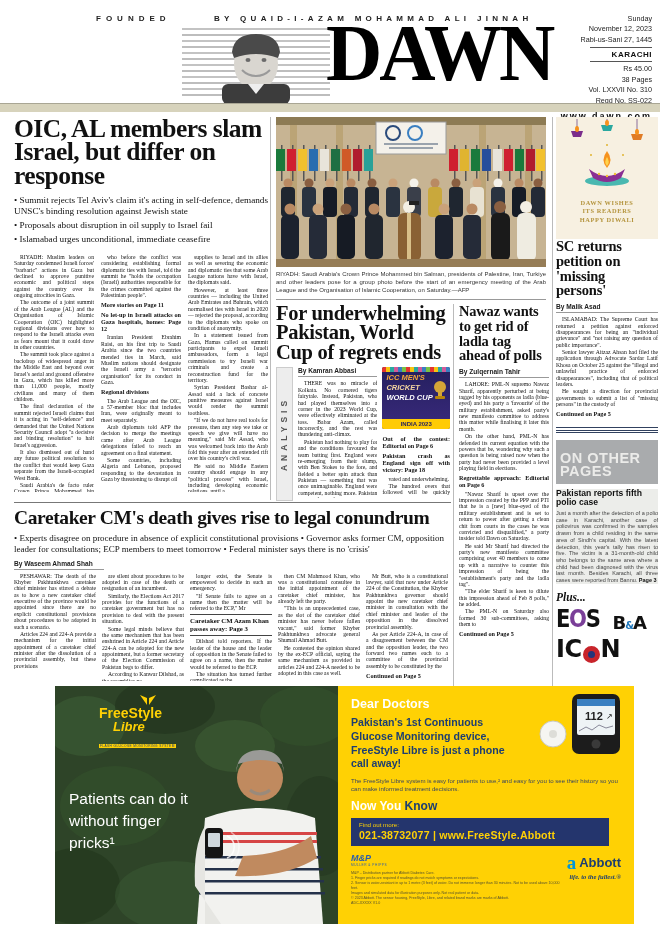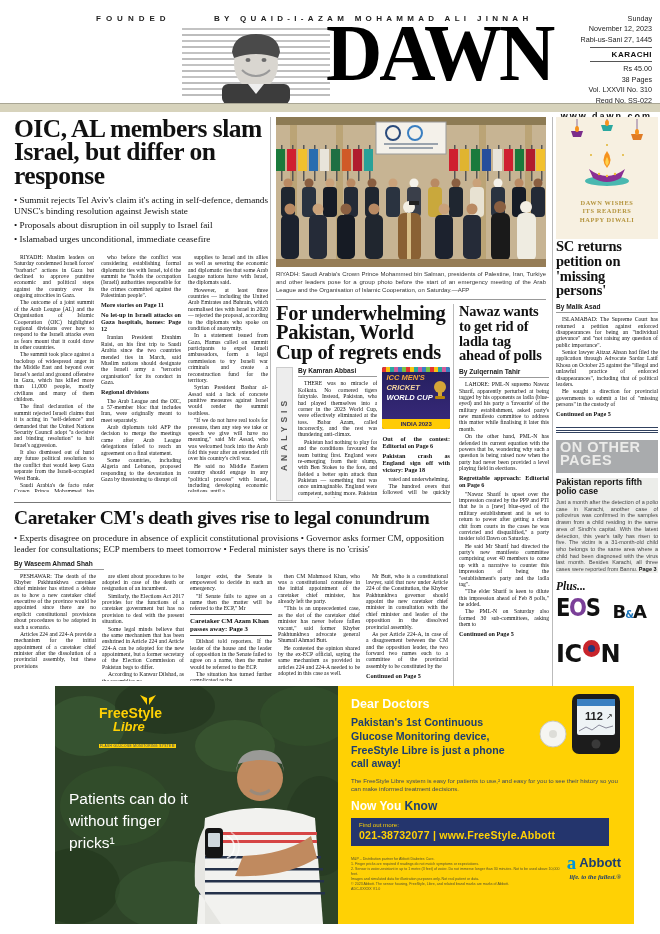--- a/index.html
+++ b/index.html
@@ -51,33 +51,33 @@
   .icc-trophy{position:absolute;right:2px;top:12px}
   
   .sidecol h2{margin:0;font-size:14.5px;line-height:1.02;font-weight:bold;letter-spacing:-.2px}
   .nawaz{position:absolute;left:459px;top:304px;width:90px;height:384px;overflow:hidden}
   .nawaz .byline,.sc .byline{margin-top:4px}
   .sccol{position:absolute;left:556px;top:117px;width:102px}
   .diwali{height:122px;background:#f7f0e1;text-align:center;padding-top:2px;box-sizing:border-box}
   .diwali p{margin:0;font:bold 6.4px "Liberation Serif",serif;color:#b5953f;letter-spacing:.6px;line-height:1.3}
   .sc{}
   .triple{height:6px;margin:7px 0;background:repeating-linear-gradient(to bottom,#31415f 0 1px,transparent 1px 2.6px)}
-  .oop-label{background:#a9abad;color:#ebebe9;font:bold 14.5px "Liberation Sans",sans-serif;line-height:.95;letter-spacing:.5px;padding:1px 4px 5px}
+  .oop-label{background:#a9abad;color:#ebebe9;font:bold 14.5px "Liberation Sans",sans-serif;line-height:.95;letter-spacing:.5px;padding:12px 4px 5px}
   .oop-label span{display:block}
   .polio{background:#ecedea;padding:0;margin-top:5px}
   .polio h3{margin:0;font:bold 8.6px "Liberation Sans",sans-serif;line-height:1.05;color:#111}
   .polio .pbody{font:5.5px "Liberation Sans",sans-serif;color:#444;line-height:1.22;margin-top:3px;text-align:justify}
   .polio b{color:#111}
   .plus{font:bold italic 11.5px "Liberation Serif",serif;margin:7px 0 2px}
   .logo-row{display:flex;align-items:flex-end;gap:7px}
   .eos{font:bold 24px "DejaVu Sans",sans-serif;letter-spacing:-1.5px;transform:scaleX(.88);transform-origin:left}
   .eos .o{color:#7a3f98}
   .ba{font:bold 18px "DejaVu Sans",sans-serif;letter-spacing:-1px}
   .ba .amp{font-size:10px;color:#1b75bb}
-  .icon-logo{font:bold 24px "DejaVu Sans",sans-serif;letter-spacing:-.5px;margin-top:18px;display:flex;align-items:flex-start}
+  .icon-logo{font:bold 24px "DejaVu Sans",sans-serif;letter-spacing:-.5px;margin-top:2px;display:flex;align-items:flex-end}
   .icon-o{display:inline-block;width:7px;height:7px;border:5px solid #c8242b;border-radius:50%;background:#23357a;margin:0 1px}
   
   .caretaker{position:absolute;left:14px;top:502px;width:437px;border-top:1px solid #777;padding-top:4px}
   .caretaker h2{margin:0;font-size:19.5px;font-weight:bold;letter-spacing:-.4px;white-space:nowrap}
   .ct-bullets{font-size:9px;line-height:1.2;margin-top:4px}
   .caretaker .byline{width:90px;margin-top:5px}
   .ct-cols{display:flex;gap:6px;margin-top:3px}
   .ct-cols .col{width:82px;height:108px}
   .ct-box{border-top:1px solid #444;border-bottom:1px solid #444;font-weight:bold;font-size:6.8px;line-height:1.2;padding:2px 0;margin:2px 0;text-indent:0;text-align:left}
   
@@ -516,20 +516,24 @@
         <circle cx="60" cy="52" r="4.5" fill="#3a3a3a"></circle>
       </svg>
       <div class="ad-sub">The FreeStyle Libre system is easy for patients to use,² and easy for you to see their history so you can make informed treatment decisions.</div>
       <div class="nyk"><span class="w">Now You </span><span class="k">Know</span></div>
       <div class="findbox">
         <p class="fo">Find out more:</p>
         <p class="num">021-38732077 | www.FreeStyle.Abbott</p>
       </div>
       <div class="ad-bottom">
         <div>
+          <div class="mp">
+            <p class="mp-name">M&amp;P</p>
+            <p class="mp-sub">MULLER &amp; PHIPPS</p>
+          </div>
           <div class="fineprint">
               <p>M&amp;P – Distribution partner for Abbott Diabetes Care.</p>
               <p>1. Finger pricks are required if readings do not match symptoms or expectations.</p>
               <p>2. Sensor is water-resistant in up to 1 metre (3 feet) of water. Do not immerse longer than 30 minutes. Not to be used above 10,000 feet.</p>
               <p>Images and simulated data for illustration purposes only. Not real patient or data.</p>
               <p>© 2023 Abbott. The sensor housing, FreeStyle, Libre, and related brand marks are marks of Abbott.</p>
               <p>ADC-XXXXX V1.0</p>
             </div>
         </div>
         <div class="abbott">

